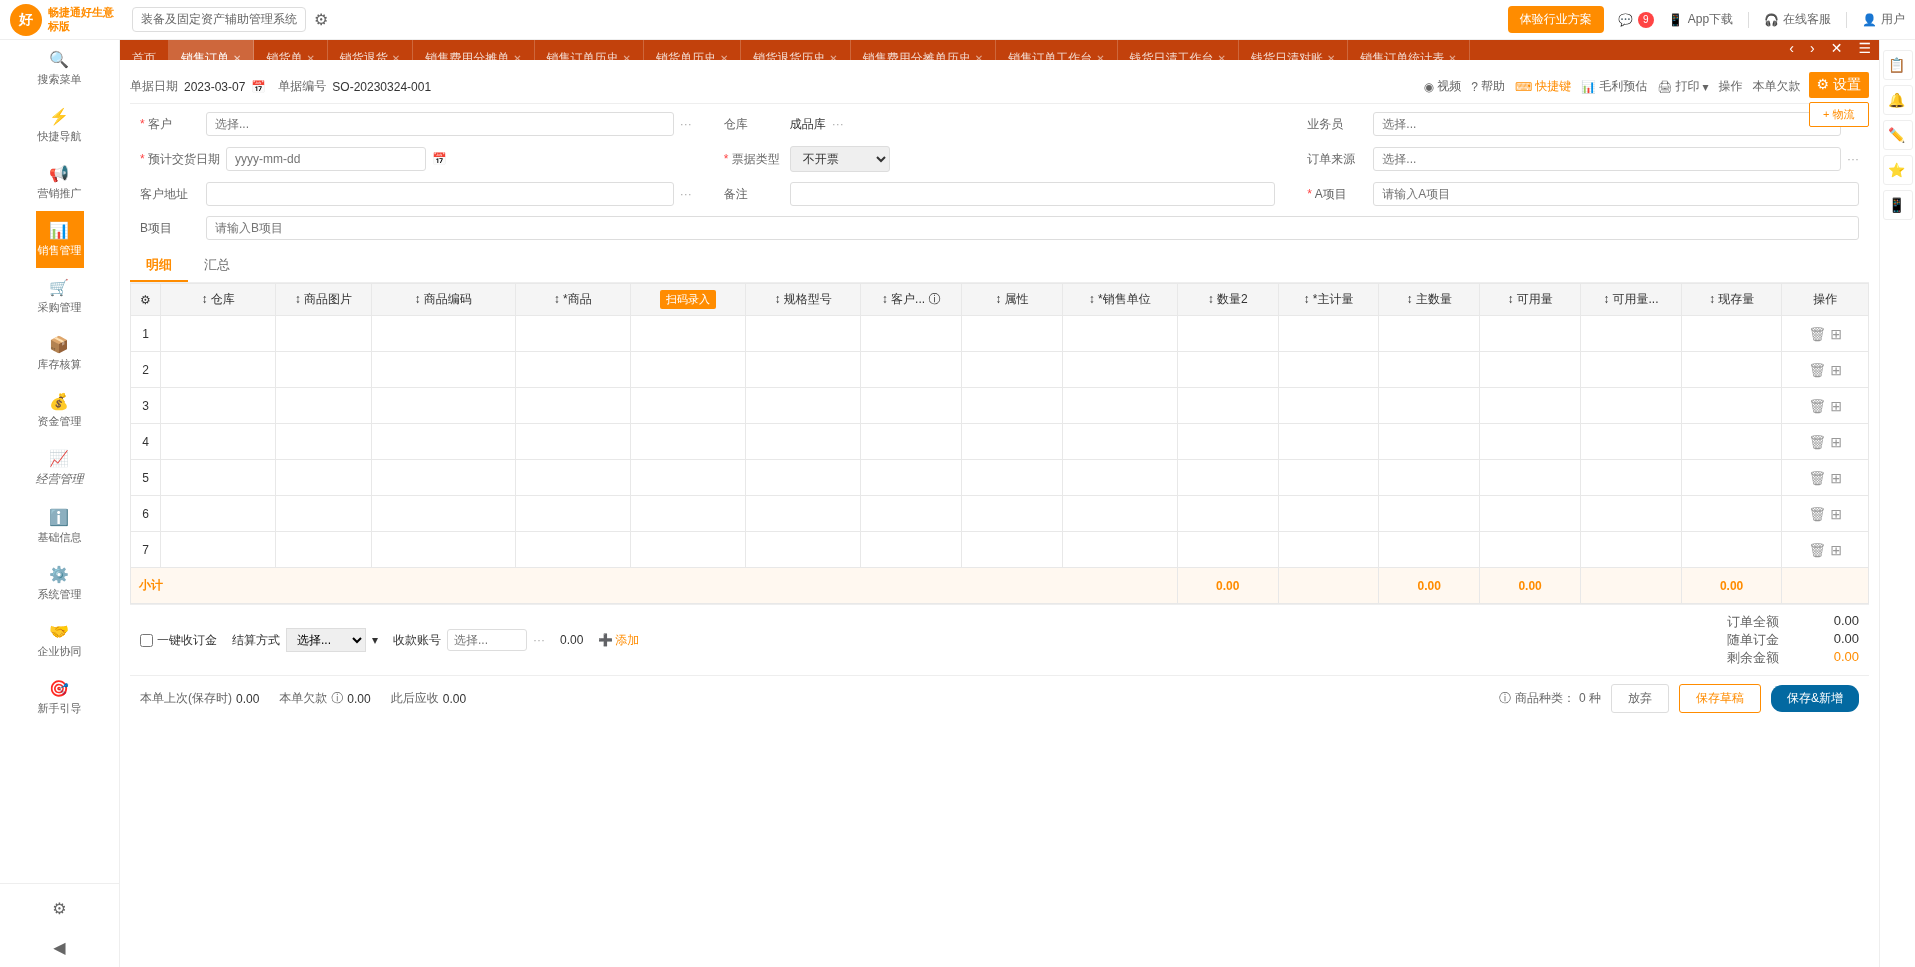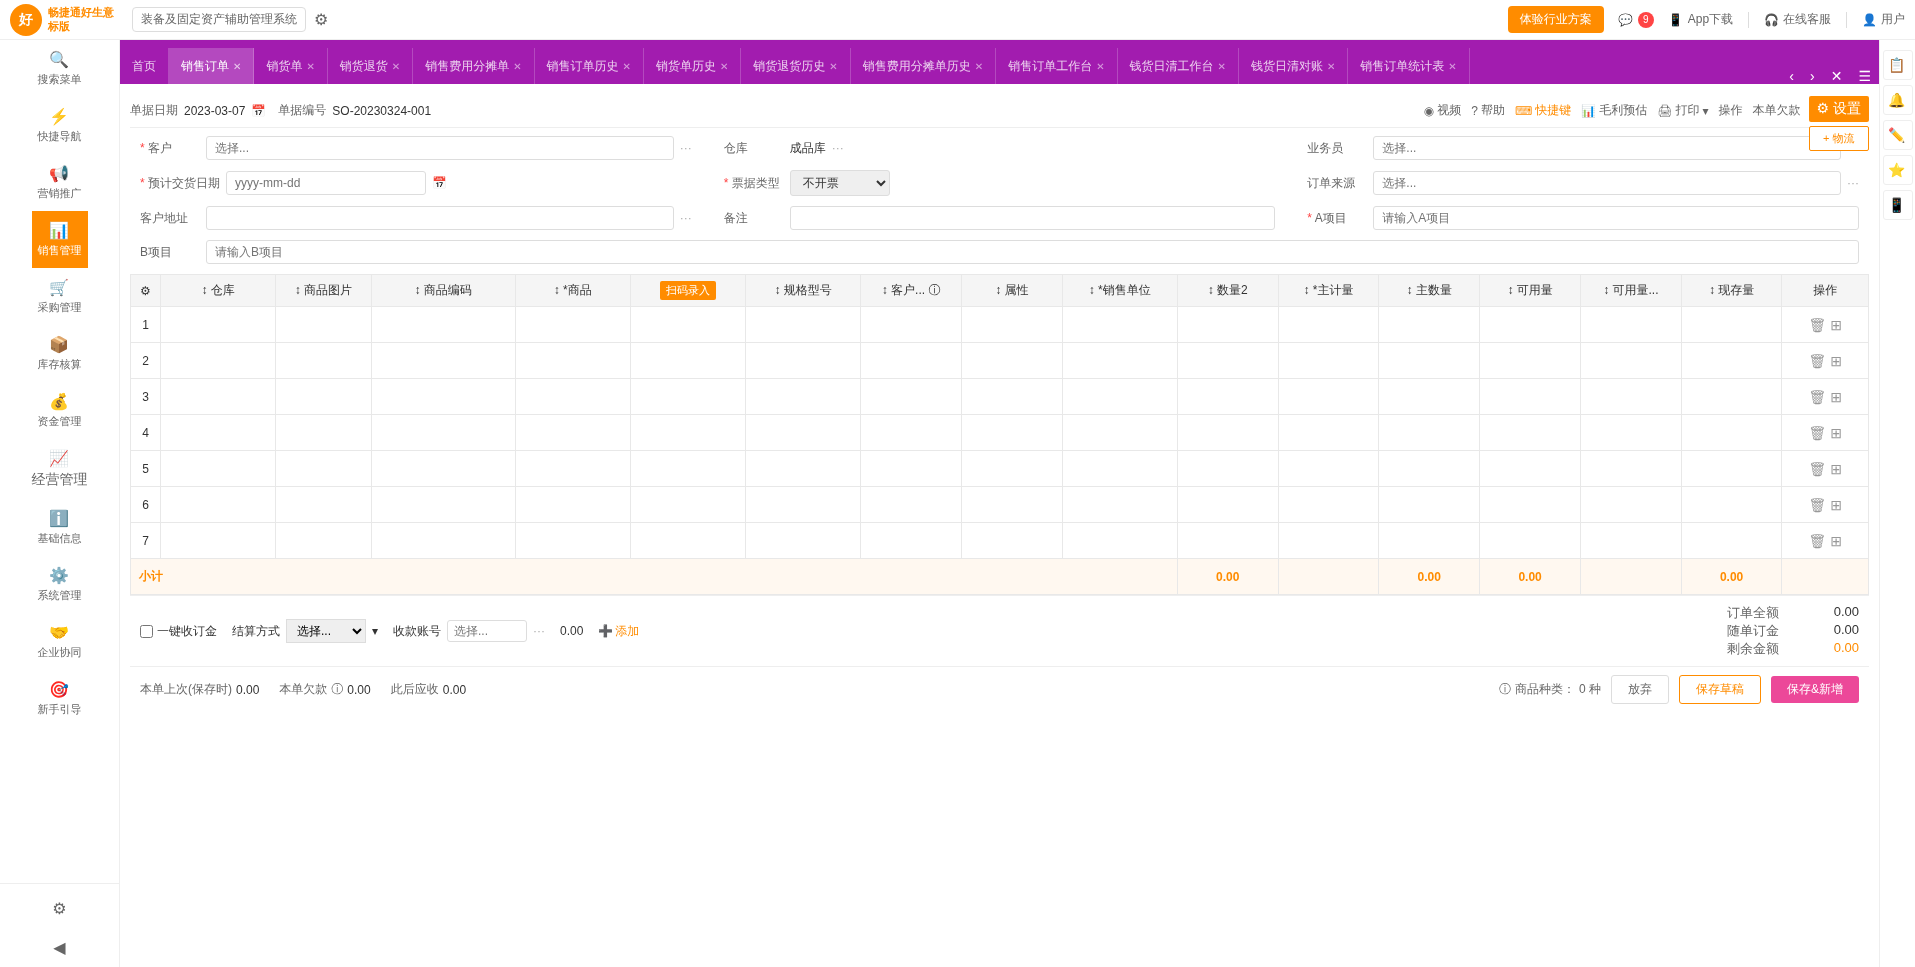--- a/index.html
+++ b/index.html
@@ -4,21 +4,21 @@
   <style>
     * { box-sizing: border-box; margin: 0; padding: 0; font-family: 'Microsoft YaHei', Arial, sans-serif; }
     body { background: #f5f5f5; font-size: 12px; color: #333; overflow: hidden; }
 
     
     .app-wrapper { display: flex; flex-direction: column; height: 967px; width: 1915px; }
     .top-bar { display: flex; align-items: center; background: #fff; height: 40px; border-bottom: 1px solid #eee; padding: 0 10px; flex-shrink: 0; }
     .main-area { display: flex; flex: 1; overflow: hidden; }
     .sidebar { width: 120px; background: #fff; border-right: 1px solid #eee; display: flex; flex-direction: column; align-items: center; flex-shrink: 0; }
     .content-area { flex: 1; display: flex; flex-direction: column; overflow: hidden; }
-    .tab-bar { background: #a21caf; height: 44px; display: flex; align-items: flex-end; overflow: hidden; flex-shrink: 0; }
+    .tab-bar { background: #c2410c; height: 20px; display: flex; align-items: flex-start; overflow: hidden; flex-shrink: 0; }
     .form-area { flex: 1; overflow: auto; background: #fff; padding: 10px; }
 
     
     .top-bar-left { display: flex; align-items: center; gap: 8px; }
     .logo-area { display: flex; align-items: center; gap: 6px; }
     .logo-icon { width: 32px; height: 32px; background: #ff8c00; border-radius: 50%; display: flex; align-items: center; justify-content: center; color: white; font-size: 14px; font-weight: bold; }
     .logo-text { font-size: 11px; color: #ff8c00; font-weight: bold; line-height: 1.2; }
     .system-name { background: #fff; border: 1px solid #ddd; border-radius: 4px; padding: 3px 8px; font-size: 12px; color: #666; margin-left: 10px; }
     .top-bar-actions { margin-left: auto; display: flex; align-items: center; gap: 15px; }
     .top-btn-orange { background: #ff8c00; color: white; border: none; border-radius: 4px; padding: 5px 12px; cursor: pointer; font-size: 12px; }
@@ -84,21 +84,21 @@
     .bottom-right { margin-left: auto; text-align: right; }
     .amount-row { display: flex; justify-content: flex-end; gap: 20px; font-size: 13px; }
     .amount-label { color: #666; }
     .amount-value { color: #333; min-width: 60px; text-align: right; }
 
     
     .footer-bar { background: #fff; border-top: 1px solid #eee; padding: 8px 10px; display: flex; align-items: center; gap: 20px; font-size: 12px; flex-shrink: 0; }
     .footer-stat { display: flex; align-items: center; gap: 4px; color: #666; }
     .footer-btn { border: 1px solid #ddd; background: #fff; padding: 5px 16px; border-radius: 3px; cursor: pointer; font-size: 12px; color: #666; }
     .footer-btn-primary { border: 1px solid #ff8c00; background: #fff; color: #ff8c00; padding: 5px 16px; border-radius: 3px; cursor: pointer; font-size: 12px; }
-    .footer-btn-orange { background: #ec4899; color: white; border: none; padding: 5px 16px; border-radius: 3px; cursor: pointer; font-size: 12px; }
+    .footer-btn-orange { background: #0369a1; color: white; border: none; padding: 5px 16px; border-radius: 11px; cursor: pointer; font-size: 12px; }
     .footer-right { margin-left: auto; display: flex; align-items: center; gap: 10px; }
 
     
     .table-scroll { overflow-x: auto; }
     .table-scroll::-webkit-scrollbar { height: 8px; }
     .table-scroll::-webkit-scrollbar-track { background: #f0f0f0; }
     .table-scroll::-webkit-scrollbar-thumb { background: #ccc; border-radius: 4px; }
 
     
     .right-panel { width: 36px; background: #fff; border-left: 1px solid #eee; display: flex; flex-direction: column; align-items: center; padding-top: 10px; gap: 5px; flex-shrink: 0; }
@@ -199,21 +199,21 @@
           <div class="sidebar-item">
             <span class="sidebar-icon">📦</span>
             <span style="font-size:11px;">库存核算</span>
           </div>
           <div class="sidebar-item">
             <span class="sidebar-icon">💰</span>
             <span style="font-size:11px;">资金管理</span>
           </div>
           <div class="sidebar-item">
             <span class="sidebar-icon">📈</span>
-            <span style="font-size:14px;">经营管理</span>
+            <span style="font-size:12px;font-style:italic;">经营管理</span>
           </div>
           <div class="sidebar-item">
             <span class="sidebar-icon">ℹ️</span>
             <span style="font-size:11px;">基础信息</span>
           </div>
           <div class="sidebar-item">
             <span class="sidebar-icon">⚙️</span>
             <span style="font-size:11px;">系统管理</span>
           </div>
           <div class="sidebar-item">
@@ -412,20 +412,24 @@
           </div>
         </div>
 
         <div class="form-row">
           <div class="field-group">
             <span class="field-label">B项目</span>
             <input class="field-input" type="text" style="flex: 1 1 0%;" placeholder="请输入B项目">
           </div>
         </div>
 
+        <div class="detail-tabs">
+          <div class="detail-tab active">明细</div>
+          <div class="detail-tab">汇总</div>
+        </div>
 
         <div class="table-scroll">
           <table class="data-table">
             <thead>
               <tr>
                 <th class="col-setting">⚙</th>
                 <th class="col-warehouse"><span>↕</span> 仓库</th>
                 <th class="col-img"><span>↕</span> 商品图片</th>
                 <th class="col-code"><span>↕</span> 商品编码</th>
                 <th class="col-name"><span>↕</span> *商品</th>

